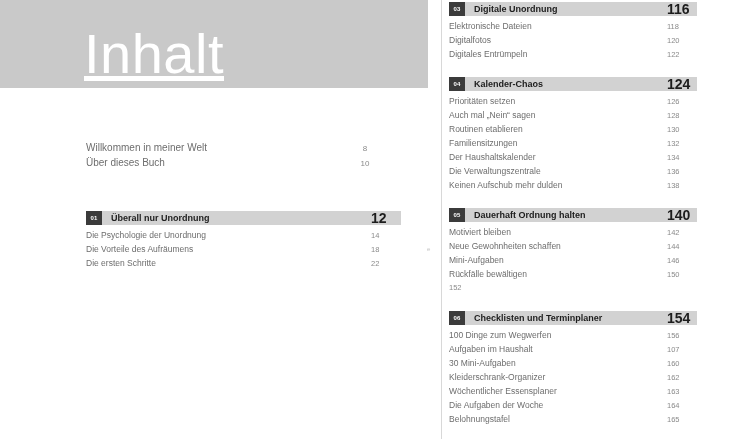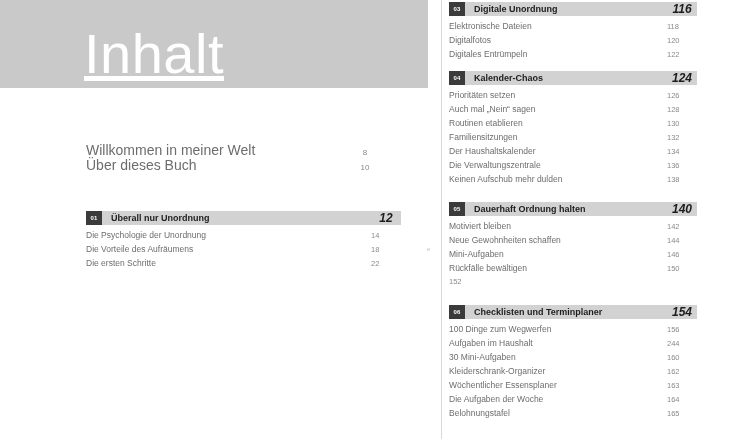--- a/index.html
+++ b/index.html
@@ -58,21 +58,21 @@
     top: 142px;
     width: 294px;
   }
   .front-row {
     display: flex;
     align-items: baseline;
     height: 15px;
   }
   .front-row .t {
     flex: 1 1 auto;
-    font-size: 14px;
+    font-size: 10px;
     color: #6d6d6d;
     white-space: nowrap;
   }
   .front-row .p {
     flex: 0 0 auto;
     width: 30px;
     text-align: center;
     font-size: 8px;
     color: #8a8a8a;
   }
@@ -129,25 +129,24 @@
     flex: 1 1 auto;
     font-size: 9px;
     font-weight: 700;
     color: #1d1d1d;
     padding-left: 9px;
     white-space: nowrap;
   }
   .chap-page {
     flex: 0 0 auto;
     width: 30px;
-    text-align: center;
-    font-size: 12px;
+    text-align: left;
+    font-size: 14px;
     font-weight: 700;
     color: #1d1d1d;
-    font-style: italic;
   }
 
   .sub-list { padding-top: 5px; }
   .sub-row {
     display: flex;
     align-items: baseline;
     height: 14px;
     gap: 31px;
   }
   .sub-row .t {
@@ -215,21 +214,21 @@
               <span class="p">22</span>
             </div>
           </div>
         </div>
       </div>
 
   </div>
 
   <div class="page-right">
     <div class="chapters-right">
-        <div class="chapter" style="margin-bottom: 8px;">
+        <div class="chapter" style="margin-bottom: 14px;">
           <div class="chap-head">
             <span class="chap-num">03</span>
             <span class="chap-title">Digitale Unordnung</span>
             <span class="chap-page">116</span>
           </div>
           <div class="sub-list">
             <div class="sub-row">
               <span class="t">Elektronische Dateien</span>
               <span class="p">118</span>
             </div>
@@ -314,21 +313,21 @@
             <span class="chap-title">Checklisten und Terminplaner</span>
             <span class="chap-page">154</span>
           </div>
           <div class="sub-list">
             <div class="sub-row">
               <span class="t">100 Dinge zum Wegwerfen</span>
               <span class="p">156</span>
             </div>
             <div class="sub-row">
               <span class="t">Aufgaben im Haushalt</span>
-              <span class="p">244</span>
+              <span class="p">107</span>
             </div>
             <div class="sub-row">
               <span class="t">30 Mini-Aufgaben</span>
               <span class="p">160</span>
             </div>
             <div class="sub-row">
               <span class="t">Kleiderschrank-Organizer</span>
               <span class="p">162</span>
             </div>
             <div class="sub-row">

